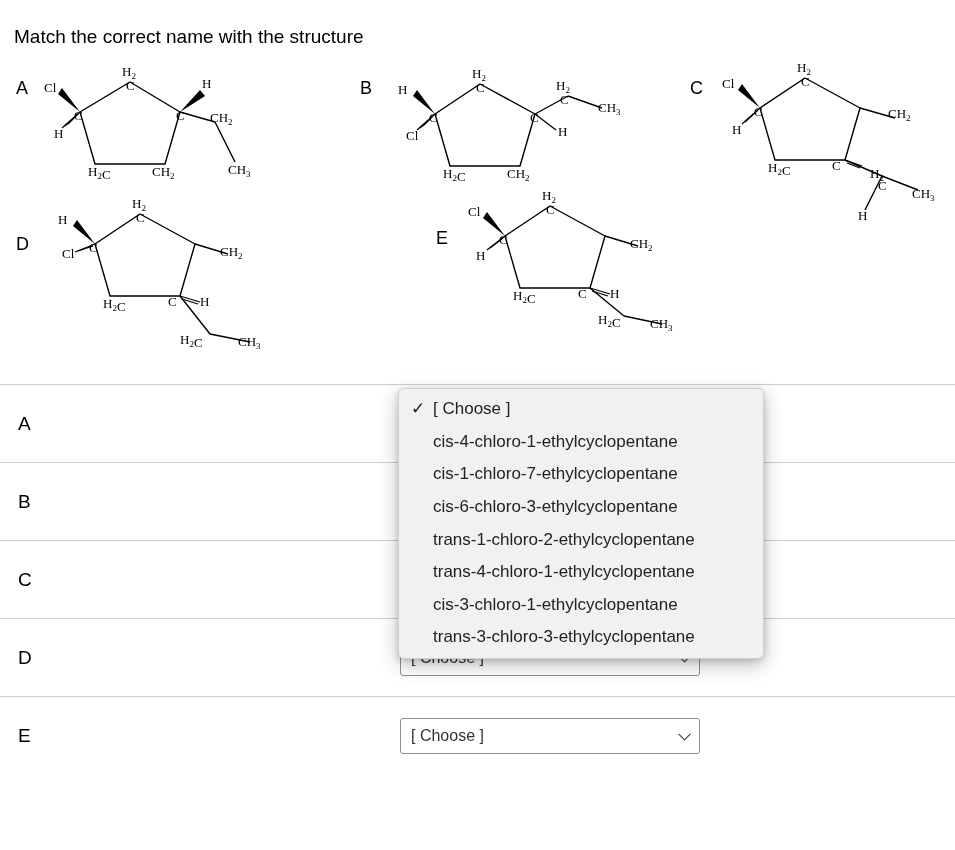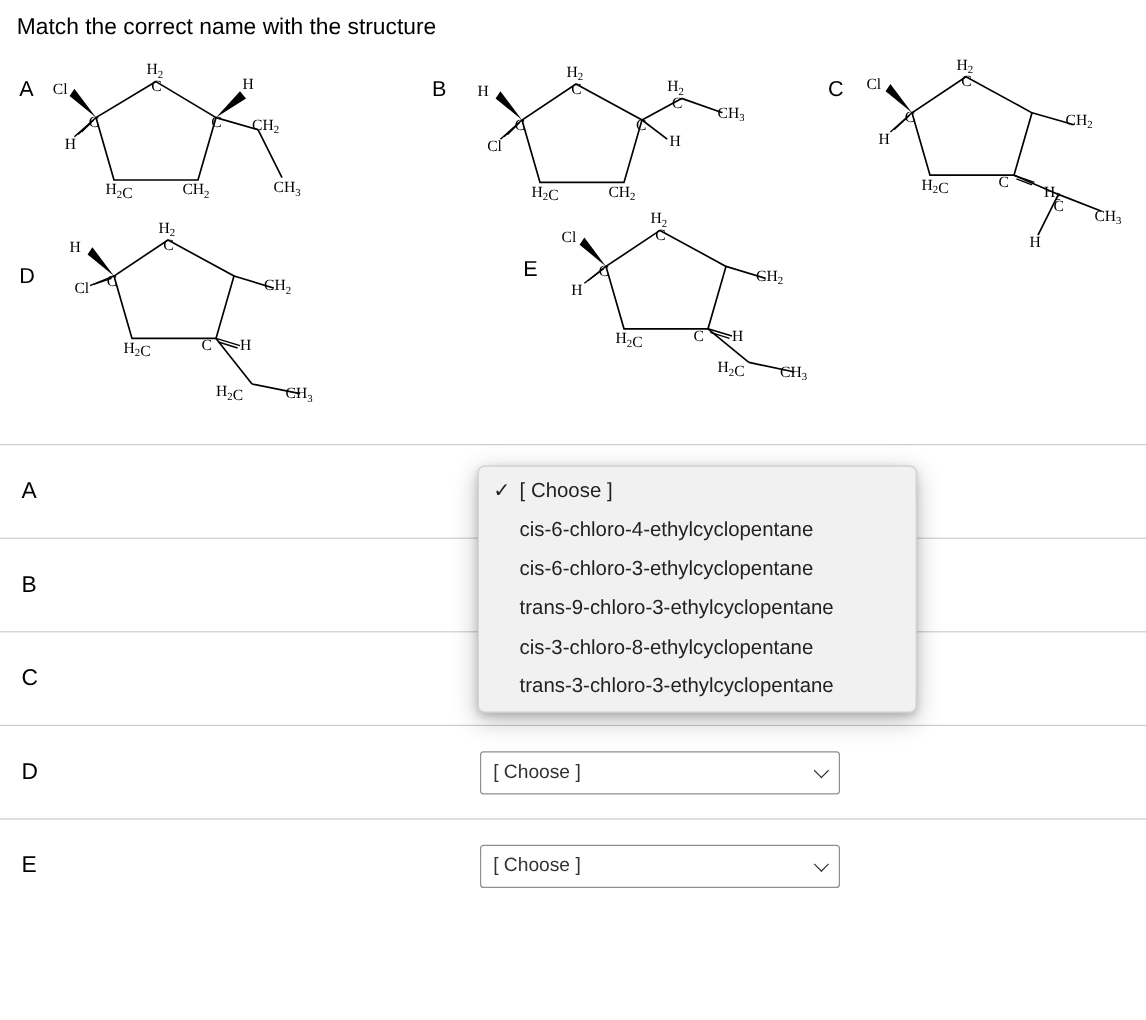--- a/index.html
+++ b/index.html
@@ -9,20 +9,21 @@
     height: 850px;
     font-family: Arial, Helvetica, sans-serif;
     font-size: 18px;
     color: #000;
     background: #fff;
     position: relative;
   }
   .question-title {
     padding: 12px 14px 6px 14px;
     font-size: 19px;
+    margin-top: 14px;
   }
   .structures {
     position: relative;
     width: 100%;
     height: 300px;
   }
   .struct-label {
     position: absolute;
     font-size: 18px;
     font-weight: normal;
@@ -292,18 +293,20 @@
   <div class="answer-row">
     <div class="answer-label">E</div>
     <div class="answer-control">
       <div class="select-box">[ Choose ]</div>
     </div>
   </div>
 </div>
 
 <div class="dropdown-menu">
   <div class="dropdown-item selected">[ Choose ]</div>
-  <div class="dropdown-item">cis-6-chloro-4-ethylcyclopentane</div>
+  <div class="dropdown-item">cis-4-chloro-1-ethylcyclopentane</div>
+  <div class="dropdown-item">cis-1-chloro-7-ethylcyclopentane</div>
   <div class="dropdown-item">cis-6-chloro-3-ethylcyclopentane</div>
-  <div class="dropdown-item">trans-9-chloro-3-ethylcyclopentane</div>
-  <div class="dropdown-item">cis-3-chloro-8-ethylcyclopentane</div>
+  <div class="dropdown-item">trans-1-chloro-2-ethylcyclopentane</div>
+  <div class="dropdown-item">trans-4-chloro-1-ethylcyclopentane</div>
+  <div class="dropdown-item">cis-3-chloro-1-ethylcyclopentane</div>
   <div class="dropdown-item">trans-3-chloro-3-ethylcyclopentane</div>
 </div>
 
 </body></html>

